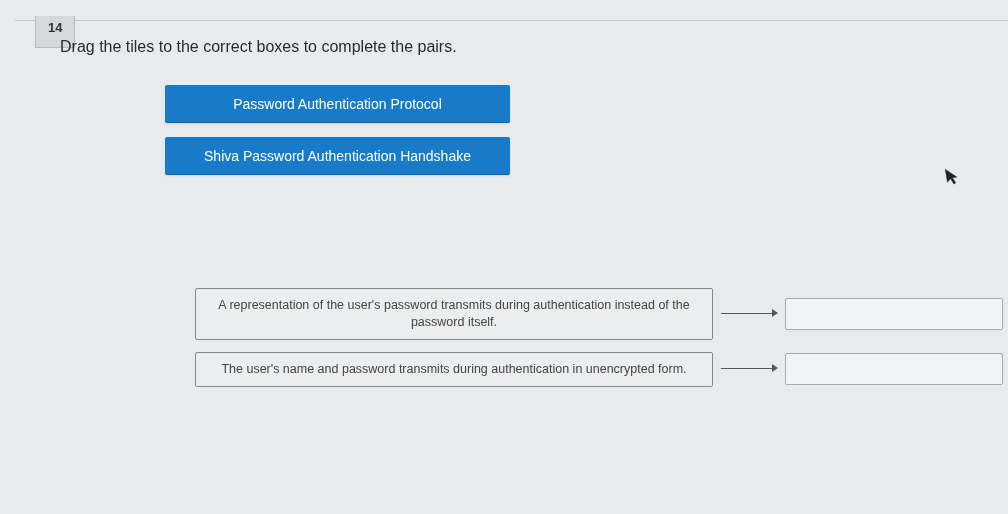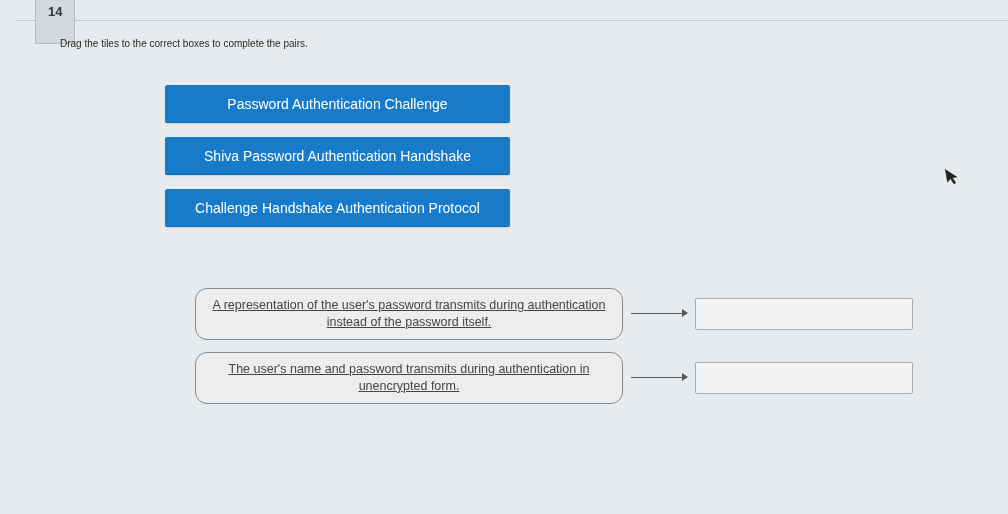--- a/index.html
+++ b/index.html
@@ -6,36 +6,36 @@
     body {
       font-family: Arial, sans-serif;
       background: #e8ebed;
       width: 1008px;
       height: 514px;
       overflow: hidden;
       position: relative;
     }
     .question-number {
       position: absolute;
-      top: 0;
+      top: 16px;
       left: 35px;
       background: #d5d9dc;
-      padding: 4px 12px 24px 12px;
+      padding: 4px 12px 12px 12px;
       font-size: 13px;
       font-weight: bold;
       color: #333;
       border-bottom: 1px solid #bbb;
       border-left: 1px solid #bbb;
       border-right: 1px solid #bbb;
     }
     .instruction {
       position: absolute;
       top: 38px;
       left: 60px;
-      font-size: 10px;
+      font-size: 16px;
       color: #2a2a2a;
       font-weight: 500;
     }
     .tiles-area {
       position: absolute;
       top: 85px;
       left: 165px;
       display: flex;
       flex-direction: column;
       gap: 14px;
@@ -58,30 +58,29 @@
       display: flex;
       flex-direction: column;
       gap: 12px;
     }
     .pair-row {
       display: flex;
       align-items: center;
       gap: 0;
     }
     .desc-box {
-      width: 428px;
+      width: 518px;
       border: 1px solid #888;
       background: #ebedee;
       padding: 8px 14px;
       font-size: 12.5px;
       color: #444;
       text-align: center;
-      border-radius: 12px;
+      border-radius: 2px;
       line-height: 1.35;
-      text-decoration: underline;
     }
     .arrow {
       width: 72px;
       height: 24px;
       position: relative;
     }
     .arrow::before {
       content: "";
       position: absolute;
       top: 11px;
@@ -127,23 +126,22 @@
 </head>
 <body>
 
 <div class="content-border"></div>
 
 <div class="question-number">14</div>
 
 <div class="instruction">Drag the tiles to the correct boxes to complete the pairs.</div>
 
 <div class="tiles-area">
-  <div class="tile">Password Authentication Challenge</div>
+  <div class="tile">Password Authentication Protocol</div>
   <div class="tile">Shiva Password Authentication Handshake</div>
-  <div class="tile">Challenge Handshake Authentication Protocol</div>
 </div>
 
 <div class="pairs-area">
   <div class="pair-row">
     <div class="desc-box">A representation of the user's password transmits during authentication instead of the password itself.</div>
     <div class="arrow"></div>
     <div class="drop-box"></div>
   </div>
   <div class="pair-row">
     <div class="desc-box">The user's name and password transmits during authentication in unencrypted form.</div>

